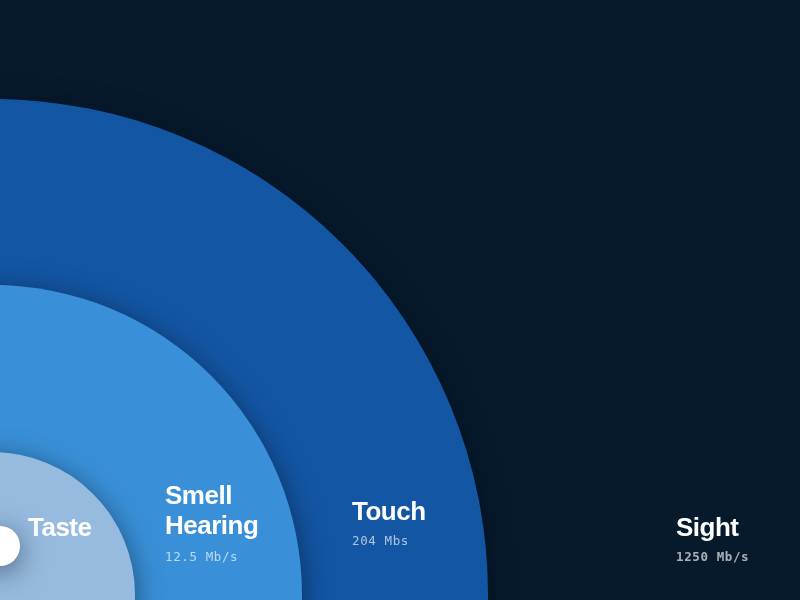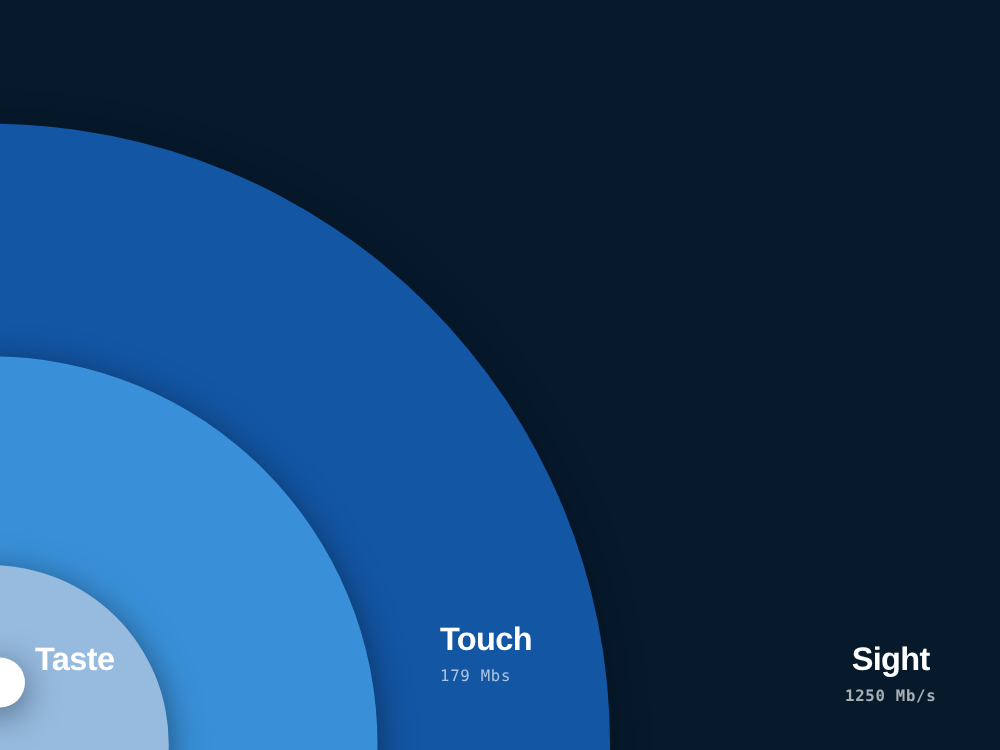--- a/index.html
+++ b/index.html
@@ -22,21 +22,21 @@
 
   .ring-touch { left: -504px; top:  99px; width: 992px; height: 992px; }
   .ring-smell { left: -318px; top: 285px; width: 620px; height: 620px; }
   .ring-taste { left: -151px; top: 452px; width: 286px; height: 286px; }
   .dot        { left:  -20px; top: 526px; width:  40px; height:  40px; }
 
   .label-group { position: absolute; }
   .lg-taste { left:  28px; top: 512px; }
   .lg-smell { left: 165px; top: 480px; }
   .lg-touch { left: 352px; top: 496px; }
-  .lg-sight { left: 676px; top: 512px; text-align: center; }
+  .lg-sight { left: 676px; top: 512px; }
 
   .heading {
     font-size: 26px;
     font-weight: 700;
     line-height: 30px;
     letter-spacing: -0.5px;
     color: #ffffff;
     white-space: nowrap;
   }
 
@@ -61,24 +61,29 @@
   <div class="ring ring-smell" style="background: rgb(57, 144, 216);"></div>
 
   <div class="ring ring-taste" style="background: rgb(150, 187, 223);"></div>
 
   <div class="dot" style="background: rgb(255, 255, 255);"></div>
 
   <div class="label-group lg-taste">
     <div class="heading">Taste</div>
   </div>
 
+  <div class="label-group lg-smell">
+    <div class="heading">Smell</div>
+    <div class="heading">Hearing</div>
+    <div class="value" style="color: rgba(255, 255, 255, 0.65);">12.5 Mb/s</div>
+  </div>
 
   <div class="label-group lg-touch">
     <div class="heading">Touch</div>
-    <div class="value" style="color: rgba(255, 255, 255, 0.65);">179 Mbs</div>
+    <div class="value" style="color: rgba(255, 255, 255, 0.65);">204 Mbs</div>
   </div>
 
   <div class="label-group lg-sight">
     <div class="heading">Sight</div>
     <div class="value" style="color: rgba(255, 255, 255, 0.65); font-weight: bold;">1250 Mb/s</div>
   </div>
 
 </div>
 
 </body></html>

